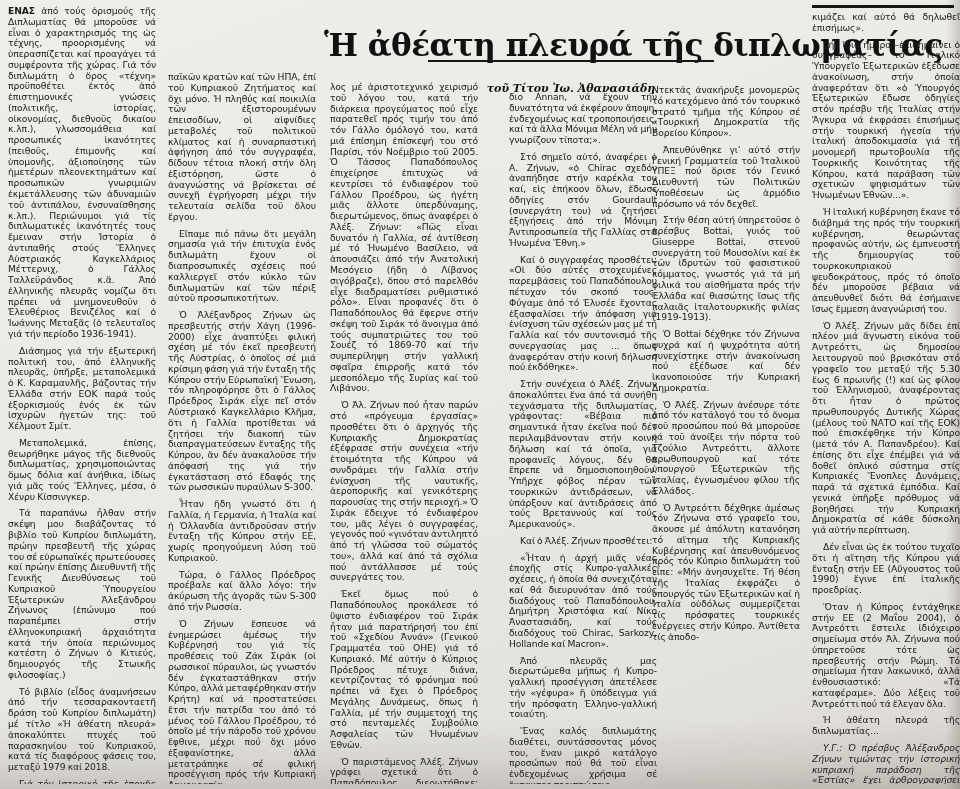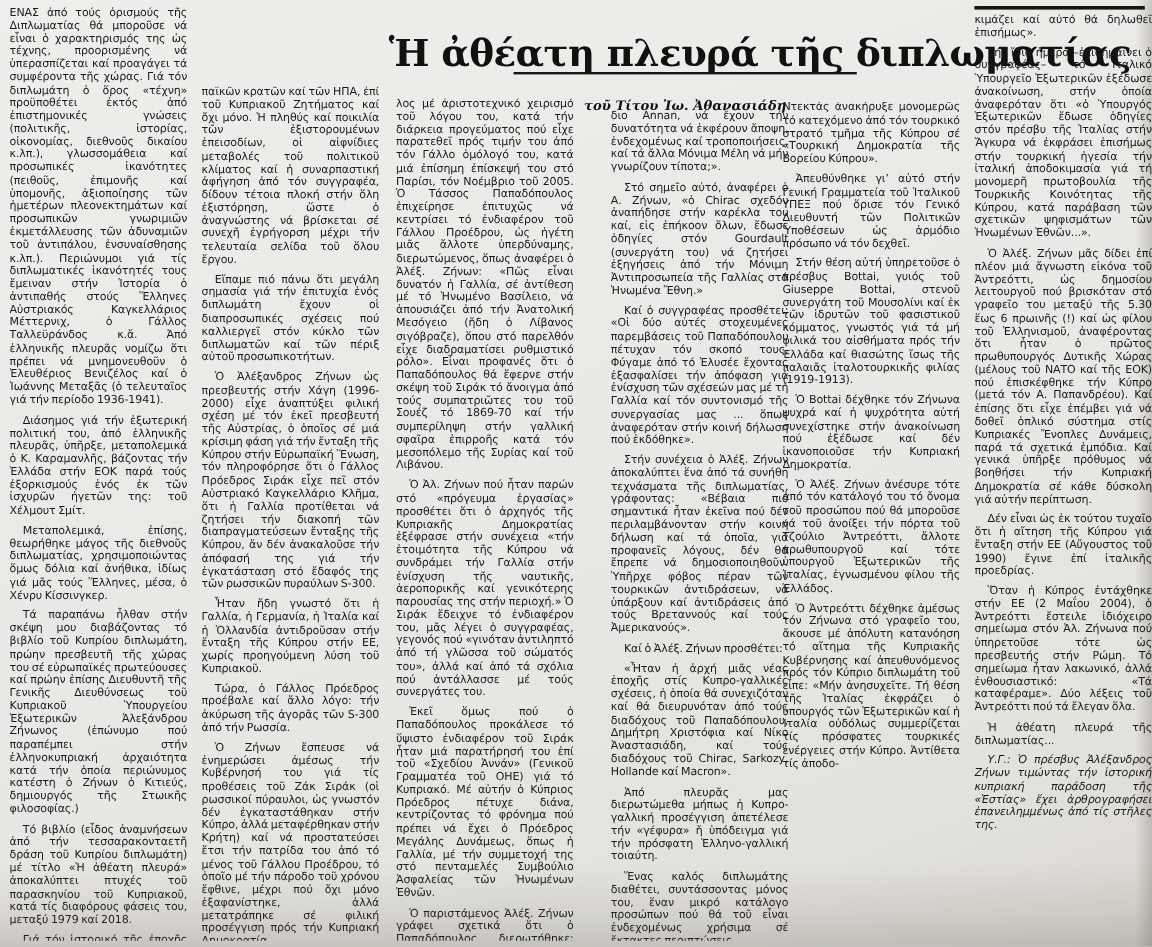--- a/index.html
+++ b/index.html
@@ -54,21 +54,21 @@
     position:absolute;width:148px;
     font-size:9.2px;
     line-height:1.17;
     letter-spacing:-.1px;
     word-spacing:-.6px;
     text-align:justify;
     overflow:hidden;
   }
   .col p{margin:0 0 6px;text-indent:11px;}
   .col p:first-child{text-indent:0;}
-  .lead{font-weight:normal;}
+  .lead{font-weight:bold;}
   .col p.ps{font-style:italic;}
   #c1{left:8px;  top:6px;  height:778px;}
   #c2{left:168px;top:72px; height:712px;}
   #c3{left:330px;top:82px; height:702px;}
   #c4{left:490px;top:92px; height:692px;margin-left:19px;}
   #c5{left:652px;top:85px; height:699px;}
   #c6{left:812px;top:12px; height:772px;}
 </style>
 </head>
 <body>
@@ -115,19 +115,20 @@
       <p>Ντεκτάς ἀνακήρυξε μονομερῶς τό κατεχόμενο ἀπό τόν τουρκικό στρατό τμῆμα τῆς Κύπρου σέ «Τουρκική Δημοκρατία τῆς Βορείου Κύπρου».</p>
       <p>Ἀπευθύνθηκε γι’ αὐτό στήν Γενική Γραμματεία τοῦ Ἰταλικοῦ ΥΠΕΞ πού ὅρισε τόν Γενικό Διευθυντή τῶν Πολιτικῶν Ὑποθέσεων ὡς ἁρμόδιο πρόσωπο νά τόν δεχθεῖ.</p>
       <p>Στήν θέση αὐτή ὑπηρετοῦσε ὁ πρέσβυς Bottai, γυιός τοῦ Giuseppe Bottai, στενοῦ συνεργάτη τοῦ Μουσολίνι καί ἐκ τῶν ἱδρυτῶν τοῦ φασιστικοῦ κόμματος, γνωστός γιά τά μή φιλικά του αἰσθήματα πρός τήν Ἑλλάδα καί θιασώτης ἴσως τῆς παλαιᾶς ἰταλοτουρκικῆς φιλίας (1919-1913).</p>
       <p>Ὁ Bottai δέχθηκε τόν Ζήνωνα ψυχρά καί ἡ ψυχρότητα αὐτή συνεχίστηκε στήν ἀνακοίνωση πού ἐξέδωσε καί δέν ἱκανοποιοῦσε τήν Κυπριακή Δημοκρατία.</p>
       <p>Ὁ Ἀλέξ. Ζήνων ἀνέσυρε τότε ἀπό τόν κατάλογό του τό ὄνομα τοῦ προσώπου πού θά μποροῦσε νά τοῦ ἀνοίξει τήν πόρτα τοῦ Τζούλιο Ἀντρεόττι, ἄλλοτε πρωθυπουργοῦ καί τότε ὑπουργοῦ Ἐξωτερικῶν τῆς Ἰταλίας, ἐγνωσμένου φίλου τῆς Ἑλλάδος.</p>
       <p>Ὁ Ἀντρεόττι δέχθηκε ἀμέσως τόν Ζήνωνα στό γραφεῖο του, ἄκουσε μέ ἀπόλυτη κατανόηση τό αἴτημα τῆς Κυπριακῆς Κυβέρνησης καί ἀπευθυνόμενος πρός τόν Κύπριο διπλωμάτη τοῦ εἶπε: «Μήν ἀνησυχεῖτε. Τή θέση τῆς Ἰταλίας ἐκφράζει ὁ ὑπουργός τῶν Ἐξωτερικῶν καί ἡ Ἰταλία οὐδόλως συμμερίζεται τίς πρόσφατες τουρκικές ἐνέργειες στήν Κύπρο. Ἀντίθετα τίς ἀποδο-</p>
     </div>
   <div class="col" id="c6">
       <p>κιμάζει καί αὐτό θά δηλωθεῖ ἐπισήμως».</p>
       <p>Τήν ἴδια ἡμέρα –ἐπισημαίνει ὁ συγγραφέας– τό Ἰταλικό Ὑπουργεῖο Ἐξωτερικῶν ἐξέδωσε ἀνακοίνωση, στήν ὁποία ἀναφερόταν ὅτι «ὁ Ὑπουργός Ἐξωτερικῶν ἔδωσε ὁδηγίες στόν πρέσβυ τῆς Ἰταλίας στήν Ἄγκυρα νά ἐκφράσει ἐπισήμως στήν τουρκική ἡγεσία τήν ἰταλική ἀποδοκιμασία γιά τή μονομερῆ πρωτοβουλία τῆς Τουρκικῆς Κοινότητας τῆς Κύπρου, κατά παράβαση τῶν σχετικῶν ψηφισμάτων τῶν Ἡνωμένων Ἐθνῶν...».</p>
+      <p>Ἡ ἰταλική κυβέρνηση ἔκανε τό διάβημά της πρός τήν τουρκική κυβέρνηση, θεωρώντας προφανῶς αὐτήν, ὡς ἐμπνευστή τῆς δημιουργίας τοῦ τουρκοκυπριακοῦ ψευδοκράτους, πρός τό ὁποῖο δέν μποροῦσε βέβαια νά ἀπευθυνθεῖ διότι θά ἐσήμαινε ἴσως ἔμμεση ἀναγνώρισή του.</p>
       <p>Ὁ Ἀλέξ. Ζήνων μᾶς δίδει ἐπί πλέον μιά ἄγνωστη εἰκόνα τοῦ Ἀντρεόττι, ὡς δημοσίου λειτουργοῦ πού βρισκόταν στό γραφεῖο του μεταξύ τῆς 5.30 ἕως 6 πρωινῆς (!) καί ὡς φίλου τοῦ Ἑλληνισμοῦ, ἀναφέροντας ὅτι ἦταν ὁ πρῶτος πρωθυπουργός Δυτικῆς Χώρας (μέλους τοῦ ΝΑΤΟ καί τῆς ΕΟΚ) πού ἐπισκέφθηκε τήν Κύπρο (μετά τόν Α. Παπανδρέου). Καί ἐπίσης ὅτι εἶχε ἐπέμβει γιά νά δοθεῖ ὁπλικό σύστημα στίς Κυπριακές Ἔνοπλες Δυνάμεις, παρά τά σχετικά ἐμπόδια. Καί γενικά ὑπῆρξε πρόθυμος νά βοηθήσει τήν Κυπριακή Δημοκρατία σέ κάθε δύσκολη γιά αὐτήν περίπτωση.</p>
       <p>Δέν εἶναι ὡς ἐκ τούτου τυχαῖο ὅτι ἡ αἴτηση τῆς Κύπρου γιά ἔνταξη στήν ΕΕ (Αὔγουστος τοῦ 1990) ἔγινε ἐπί ἰταλικῆς προεδρίας.</p>
       <p>Ὅταν ἡ Κύπρος ἐντάχθηκε στήν ΕΕ (2 Μαΐου 2004), ὁ Ἀντρεόττι ἔστειλε ἰδιόχειρο σημείωμα στόν Ἀλ. Ζήνωνα πού ὑπηρετοῦσε τότε ὡς πρεσβευτής στήν Ρώμη. Τό σημείωμα ἦταν λακωνικό, ἀλλά ἐνθουσιαστικό: «Τά καταφέραμε». Δύο λέξεις τοῦ Ἀντρεόττι πού τά ἔλεγαν ὅλα.</p>
       <p>Ἡ ἀθέατη πλευρά τῆς διπλωματίας...</p>
       <p class="ps">Υ.Γ.: Ὁ πρέσβυς Ἀλέξανδρος Ζήνων τιμώντας τήν ἱστορική κυπριακή παράδοση τῆς «Ἑστίας» ἔχει ἀρθρογραφήσει ἐπανειλημμένως ἀπό τίς στῆλες της.</p>
     </div>
 </div>
 
 </body></html>

